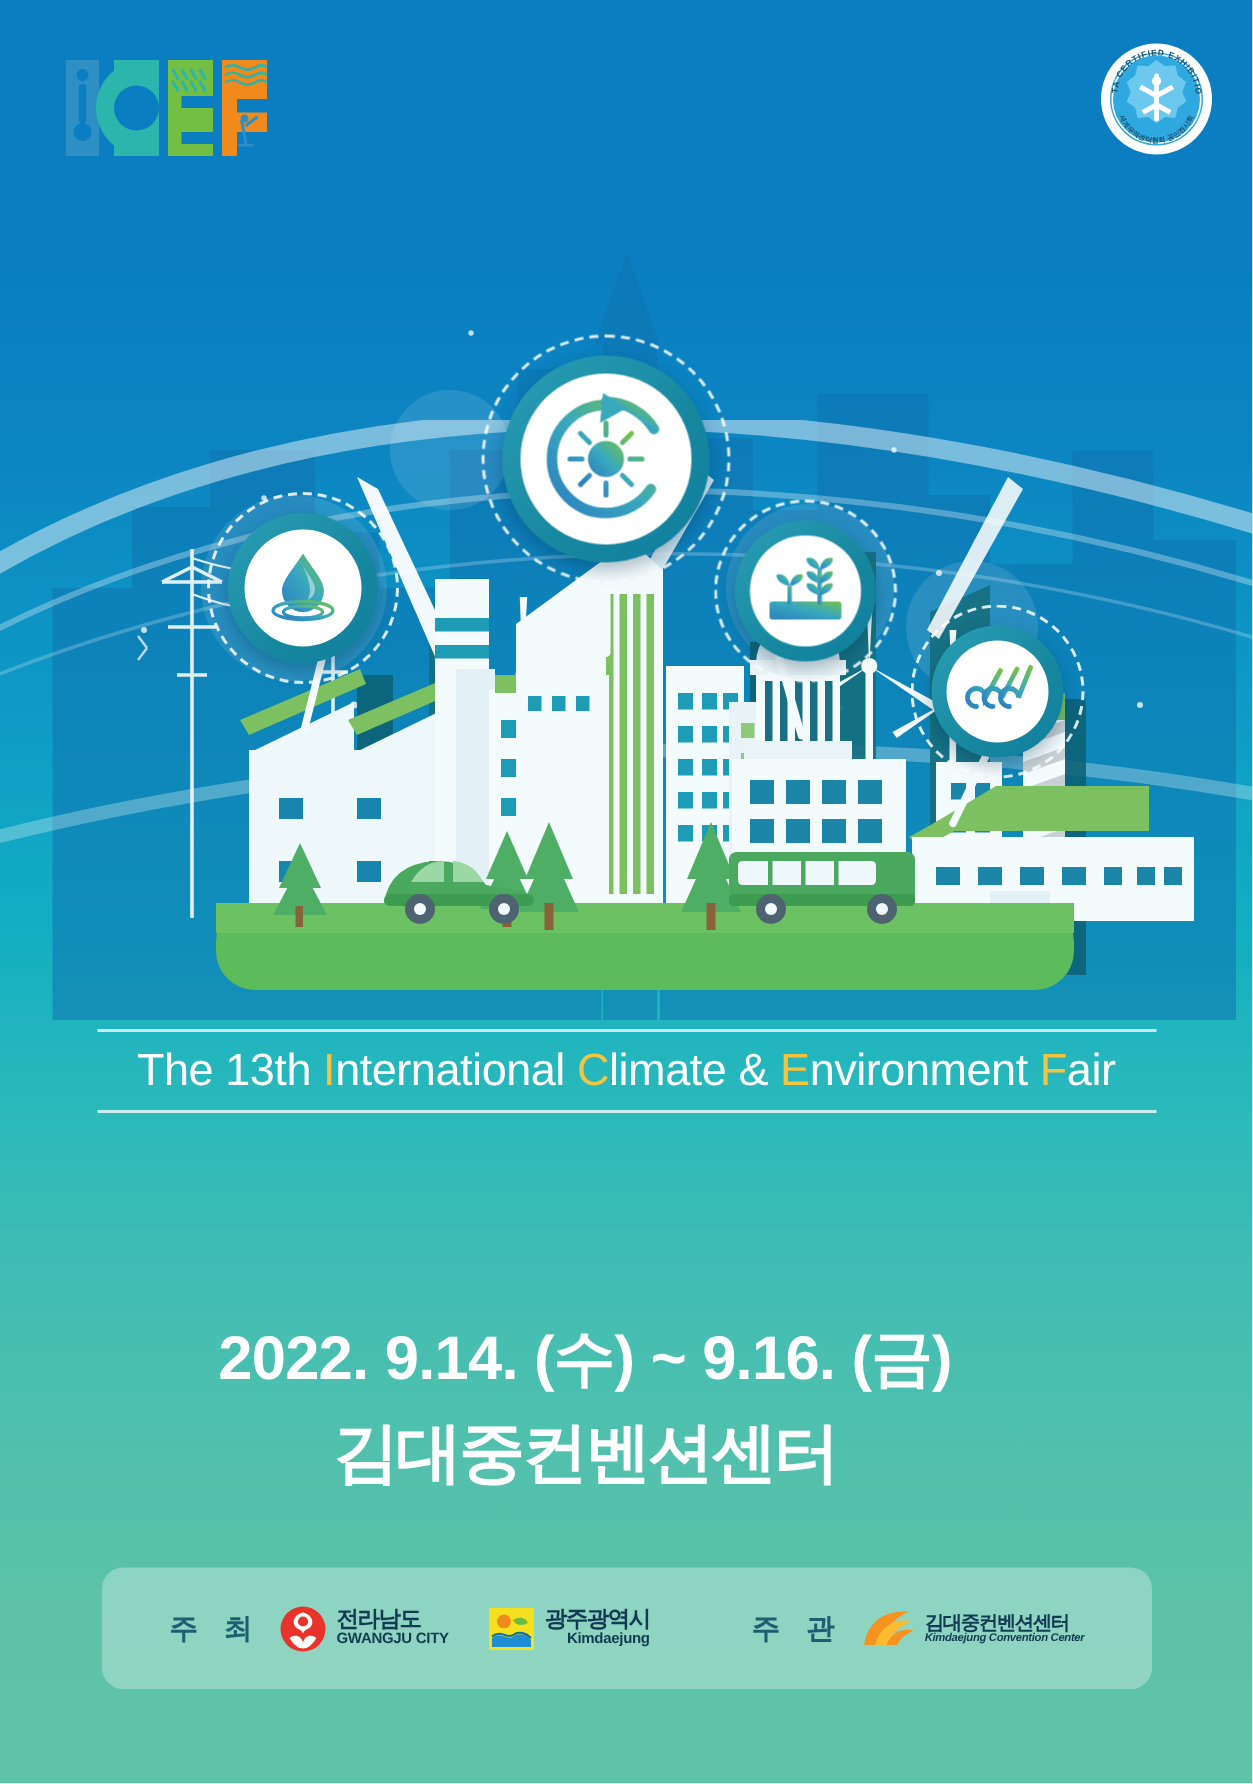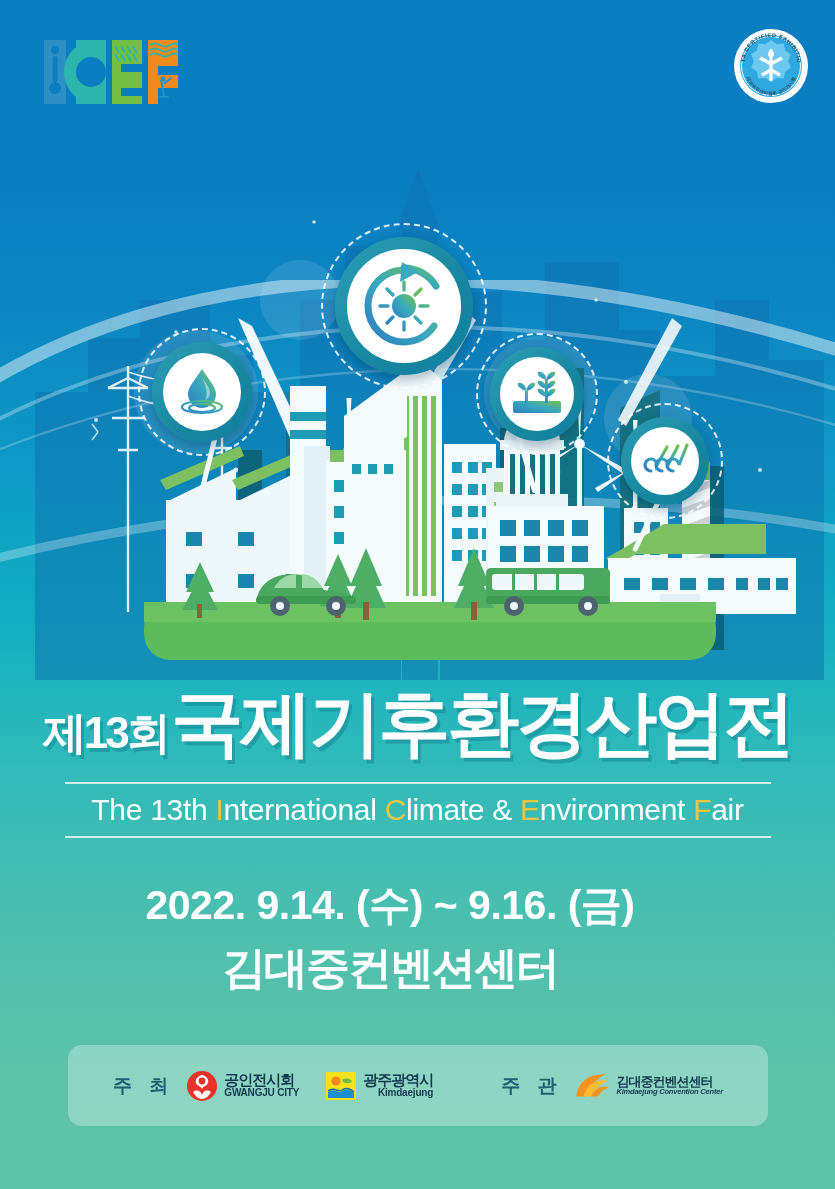--- a/index.html
+++ b/index.html
@@ -572,24 +572,20 @@
         <g fill="none" stroke="url(#ga)" stroke-width="3.2" stroke-linecap="round">
           <path d="M14 38 a6 6 0 1 1 6 -6 L30 14"></path>
           <path d="M25 38 a6 6 0 1 1 6 -6 L41 13"></path>
           <path d="M36 38 a6 6 0 1 1 6 -6 L50 12"></path>
         </g>
       </svg>
     </div>
   </div>
 
   <div id="title-block">
-    <div id="title-kr">
-      <span class="ordinal">제13회</span>
-      <span class="main">국제기후환경산업전</span>
-    </div>
     <div class="rule"></div>
     <div id="title-en">
       <span>The 13th </span><span class="hl">I</span><span>nternational </span><span class="hl">C</span><span>limate </span><span>&amp; </span><span class="hl">E</span><span>nvironment </span><span class="hl">F</span><span>air</span>
     </div>
     <div class="rule" style="margin-top:9px;"></div>
   </div>
 
   <div id="date-venue">
     <div id="date-line">2022. 9.14. (수) ~ 9.16. (금)</div>
     <div id="venue-line">김대중컨벤션센터</div>
@@ -600,21 +596,21 @@
       <span class="role-label">주 최</span>
 
       <div class="org">
         <svg class="org-mark" viewBox="0 0 32 32">
           <circle cx="16" cy="16" r="15" fill="#e8322a"></circle>
           <path d="M16 5 c5 1 7 5 6 8 c-1 3 -5 3 -6 6 c-1 -3 -5 -3 -6 -6 c-1 -3 1 -7 6 -8 z" fill="#ffffff"></path>
           <circle cx="16" cy="11" r="3.4" fill="#e8322a"></circle>
           <path d="M7 22 c4 -3 8 -1 9 3 c1 -4 5 -6 9 -3 c-3 5 -6 7 -9 7 c-3 0 -6 -2 -9 -7 z" fill="#ffffff"></path>
         </svg>
         <span class="org-text">
-          <span class="org-kr">공인전시회</span>
+          <span class="org-kr">전라남도</span>
           <span class="org-en">GWANGJU CITY</span>
         </span>
       </div>
 
       <div class="org">
         <svg class="org-mark" viewBox="0 0 32 32">
           <rect x="1" y="2" width="30" height="28" fill="#f5e01d"></rect>
           <circle cx="11" cy="11" r="4.6" fill="#f08a1d"></circle>
           <path d="M17 10 c5 -3 9 -1 10 2 c-4 2 -8 2 -10 -2 z" fill="#6fba44"></path>
           <path d="M3 22 c6 -5 10 2 14 -1 c4 -3 9 -1 12 2 l0 5 l-26 0 z" fill="#1c8fd4"></path>

